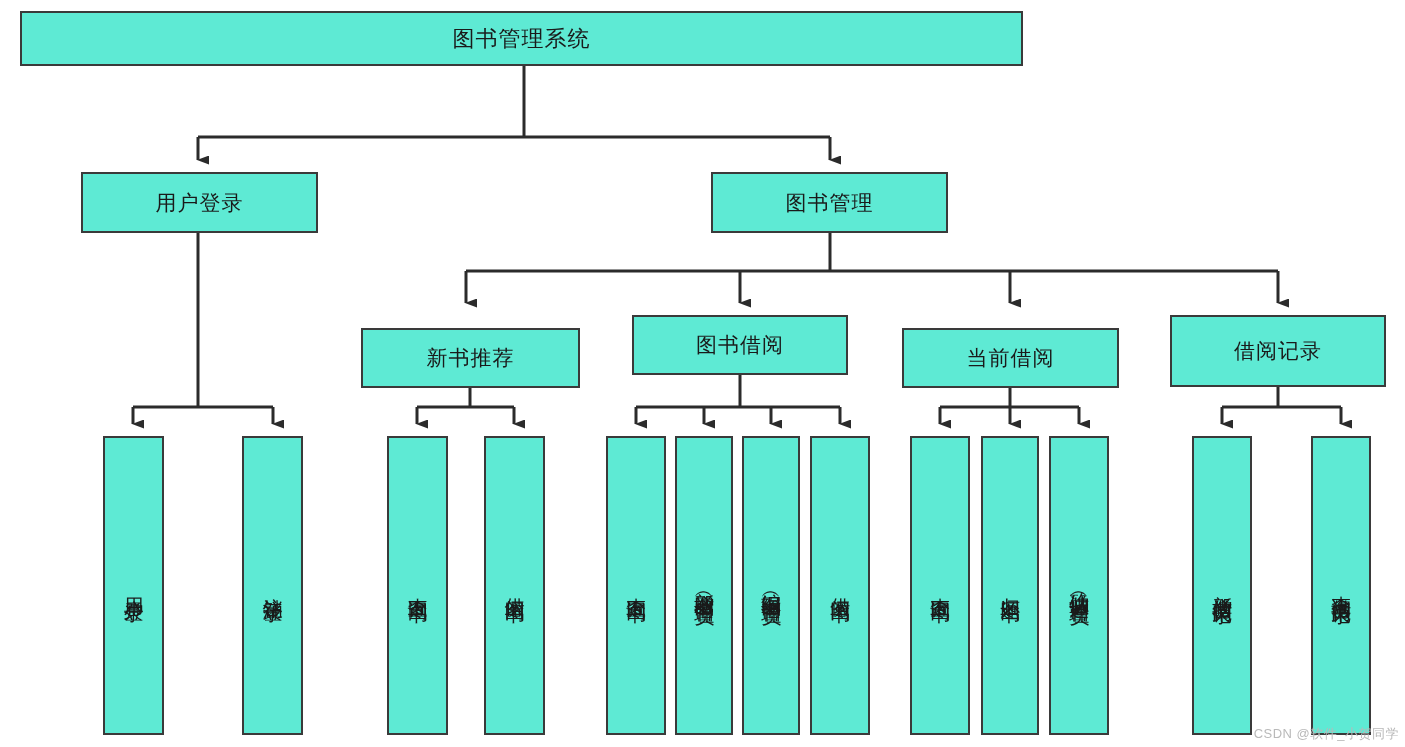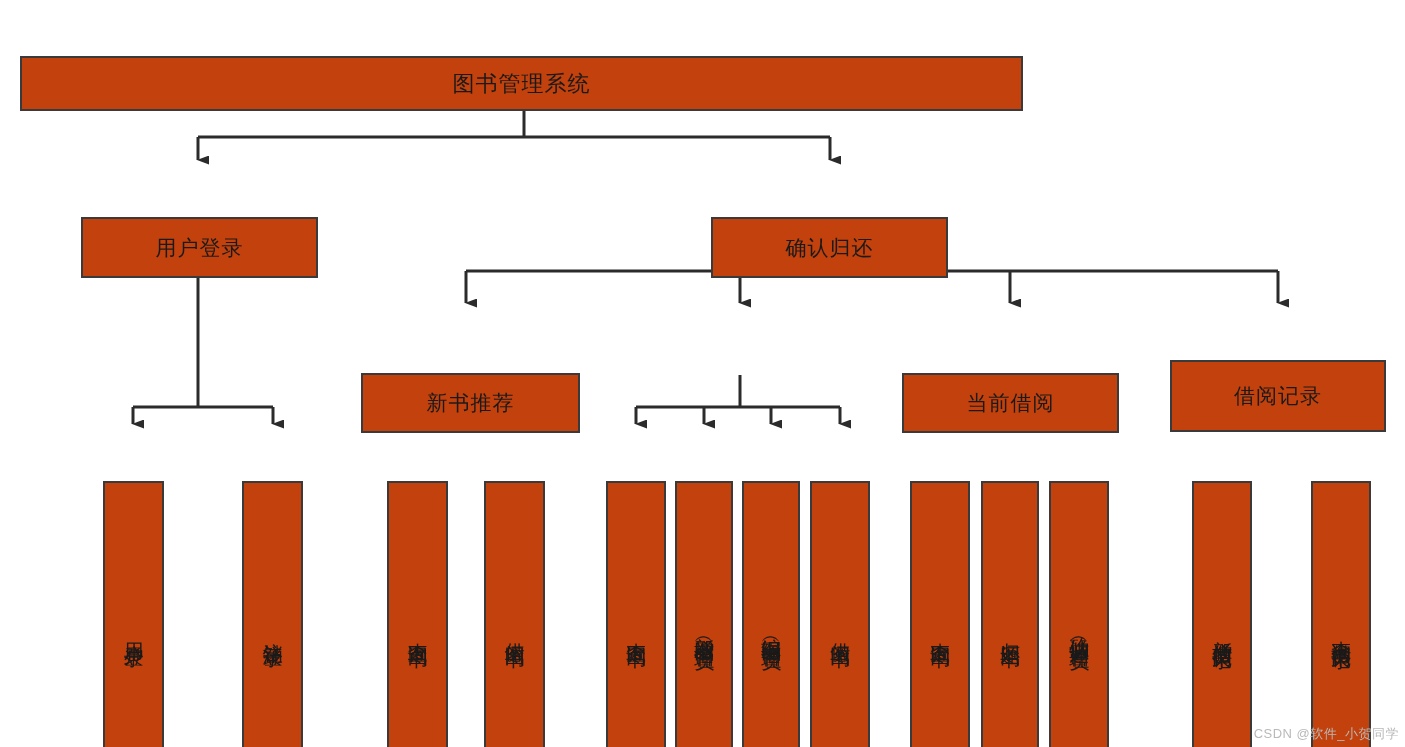--- a/index.html
+++ b/index.html
@@ -22,26 +22,25 @@
     left: 0;
     top: 0;
     width: 1405px;
     height: 747px;
     pointer-events: none;
   }
   .node {
     position: absolute;
     box-sizing: border-box;
     border: 2.5px solid #3a3a3a;
-    background: #c2410c;
+    background: #5eead4;
     display: flex;
     align-items: center;
     justify-content: center;
     color: #1a1a1a;
-    margin-top: 45px;
   }
   .node.horiz {
     font-size: 21px;
     letter-spacing: 1px;
   }
   .node.root {
     font-size: 22px;
   }
   .node.vert {
     writing-mode: vertical-rl;
@@ -126,25 +125,28 @@
   </svg>
 
   <div class="node horiz root" style="left:20px; top:11px; width:1003px; height:55px;">
     <span>图书管理系统</span>
   </div>
 
   <div class="node horiz" style="left:81px; top:172px; width:237px; height:61px;">
     <span>用户登录</span>
   </div>
   <div class="node horiz" style="left:711px; top:172px; width:237px; height:61px;">
-    <span>确认归还</span>
+    <span>图书管理</span>
   </div>
 
   <div class="node horiz" style="left:361px; top:328px; width:219px; height:60px;text-align:right;">
     <span>新书推荐</span>
+  </div>
+  <div class="node horiz" style="left:632px; top:315px; width:216px; height:60px;">
+    <span>图书借阅</span>
   </div>
   <div class="node horiz" style="left:902px; top:328px; width:217px; height:60px;">
     <span>当前借阅</span>
   </div>
   <div class="node horiz" style="left:1170px; top:315px; width:216px; height:72px;">
     <span>借阅记录</span>
   </div>
 
   <div class="node vert" style="left:103px; top:436px; width:61px; height:299px;">
     <span class="vlabel">用户登录</span>

